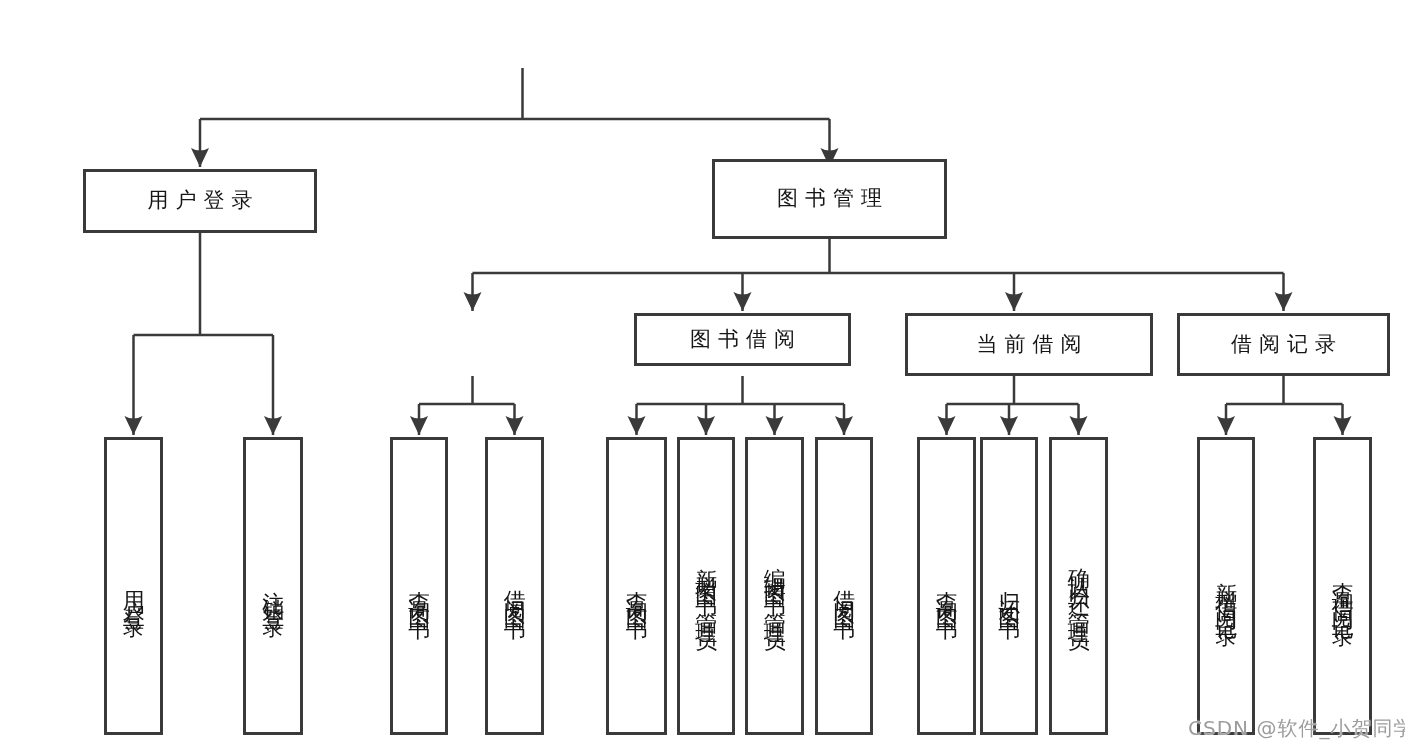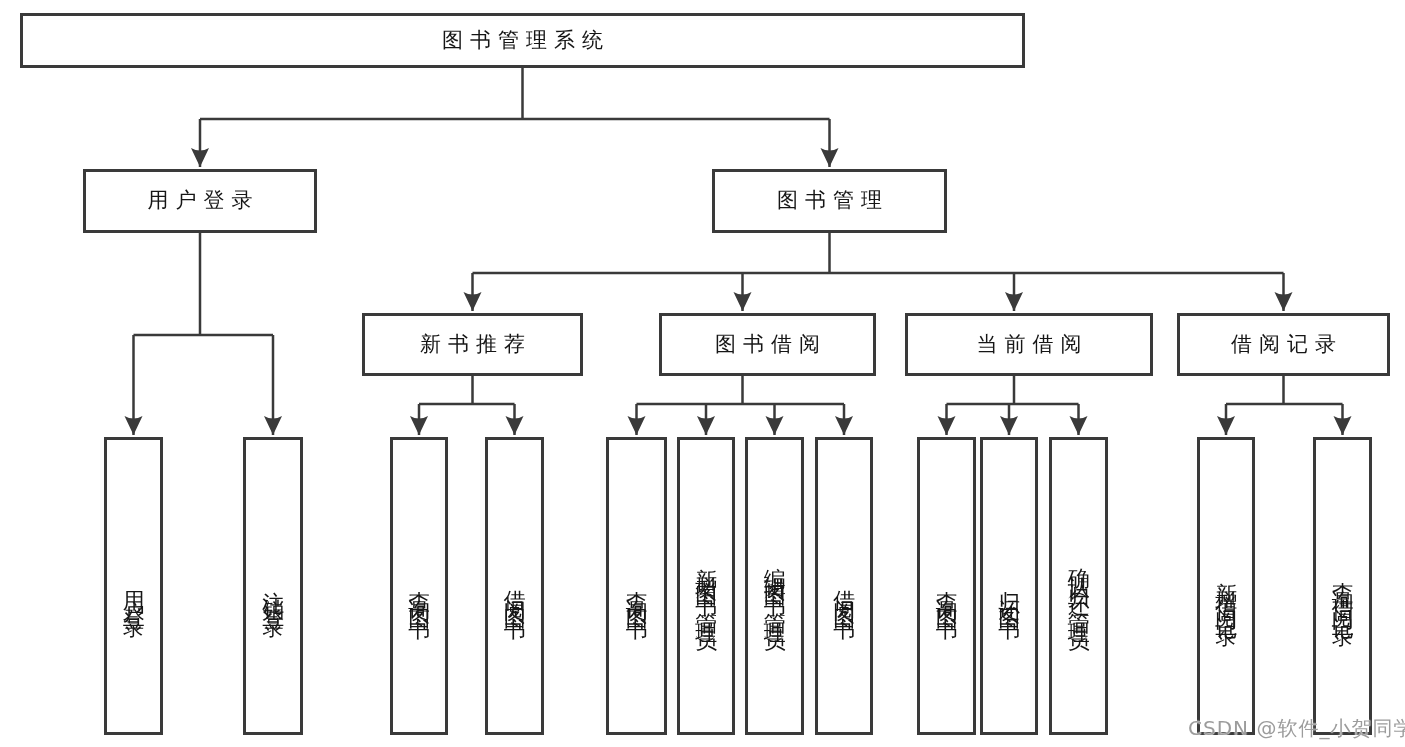--- a/index.html
+++ b/index.html
@@ -87,35 +87,29 @@
 
       <line x1="946.5" y1="404" x2="946.5" y2="435" marker-end="url(#ah)"></line>
       <line x1="1009" y1="404" x2="1009" y2="435" marker-end="url(#ah)"></line>
       <line x1="1078.5" y1="404" x2="1078.5" y2="435" marker-end="url(#ah)"></line>
 
       <line x1="1226" y1="404" x2="1226" y2="435" marker-end="url(#ah)"></line>
       <line x1="1342.5" y1="404" x2="1342.5" y2="435" marker-end="url(#ah)"></line>
     </g>
   </svg>
 
-  <div class="box h" style="left:20px;top:13px;width:1005px;height:55px">
-    <span class="lbl">图书管理系统</span>
-  </div>
 
   <div class="box h" style="left:83px;top:169px;width:234px;height:64px">
     <span class="lbl">用户登录</span>
   </div>
-  <div class="box h" style="left:712px;top:169px;width:235px;height:64px">
+  <div class="box h" style="left:712px;top:159px;width:235px;height:80px">
     <span class="lbl">图书管理</span>
   </div>
 
-  <div class="box h" style="left:362px;top:313px;width:221px;height:63px">
-    <span class="lbl">新书推荐</span>
-  </div>
-  <div class="box h" style="left:659px;top:313px;width:217px;height:63px">
+  <div class="box h" style="left:634px;top:313px;width:217px;height:53px">
     <span class="lbl">图书借阅</span>
   </div>
   <div class="box h" style="left:905px;top:313px;width:248px;height:63px">
     <span class="lbl">当前借阅</span>
   </div>
   <div class="box h" style="left:1177px;top:313px;width:213px;height:63px">
     <span class="lbl">借阅记录</span>
   </div>
 
   <div class="box v" style="left:104px;top:437px;width:59px;height:298px">

